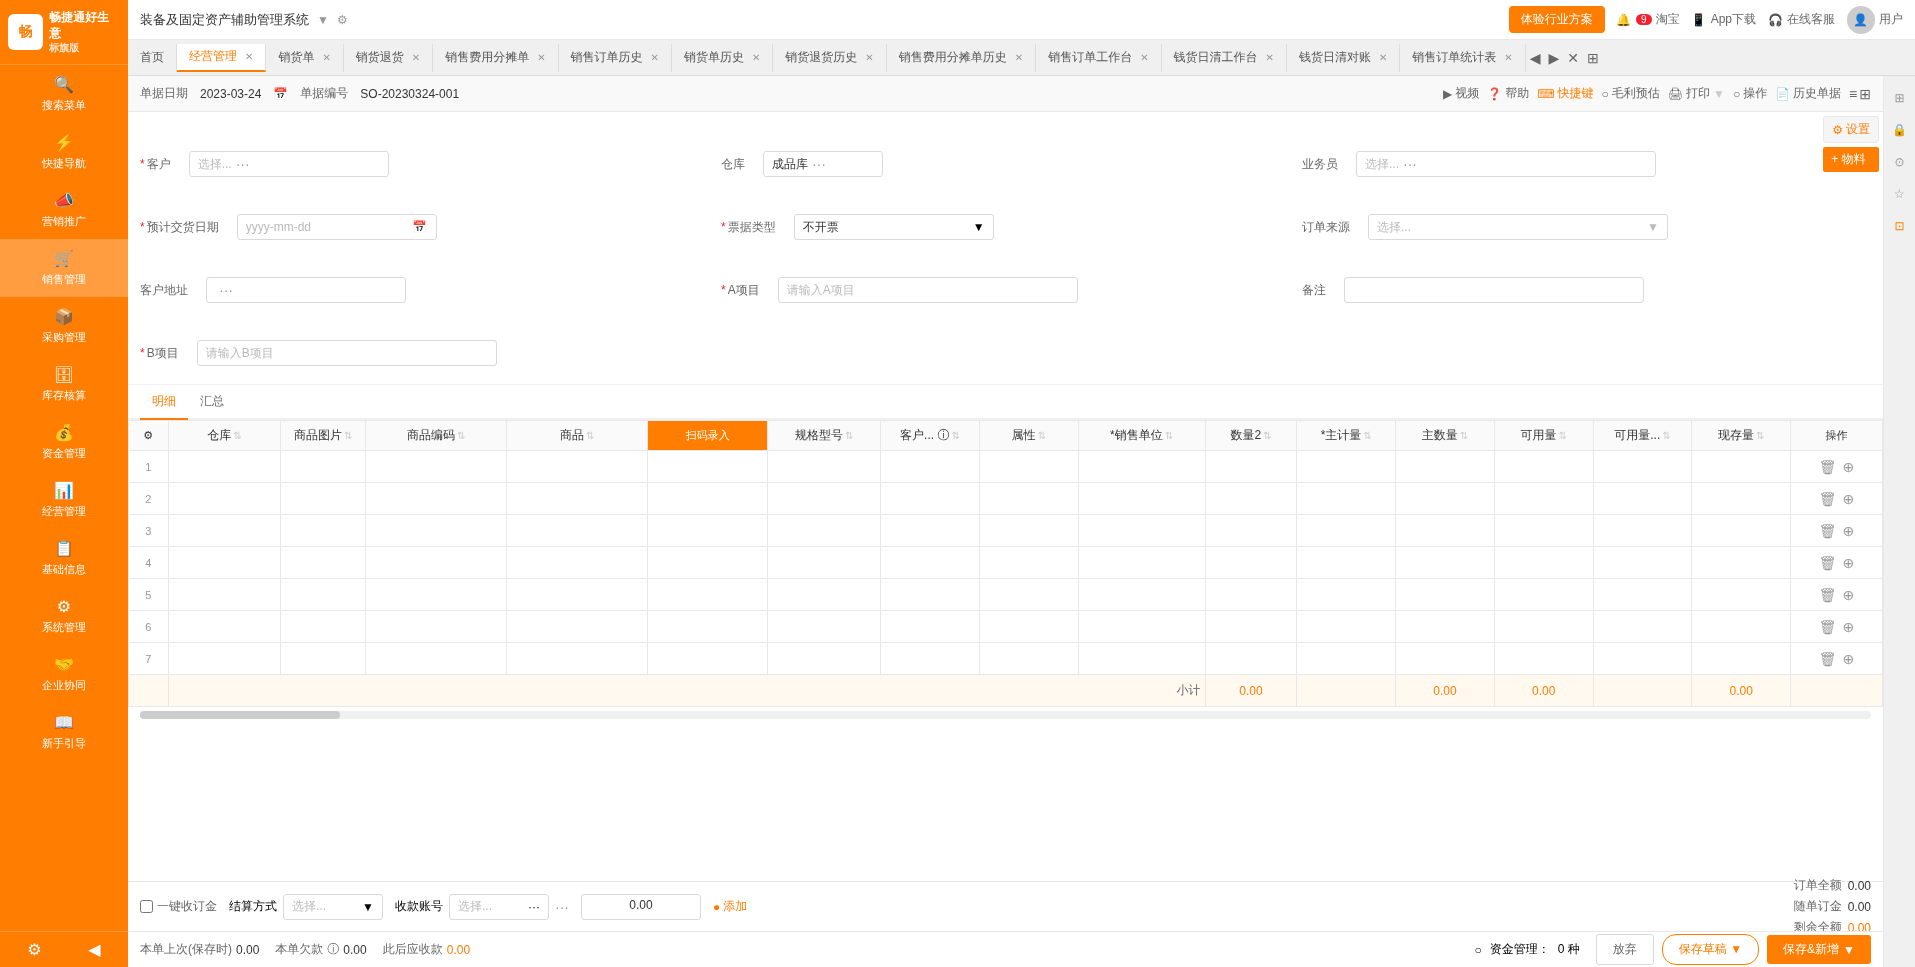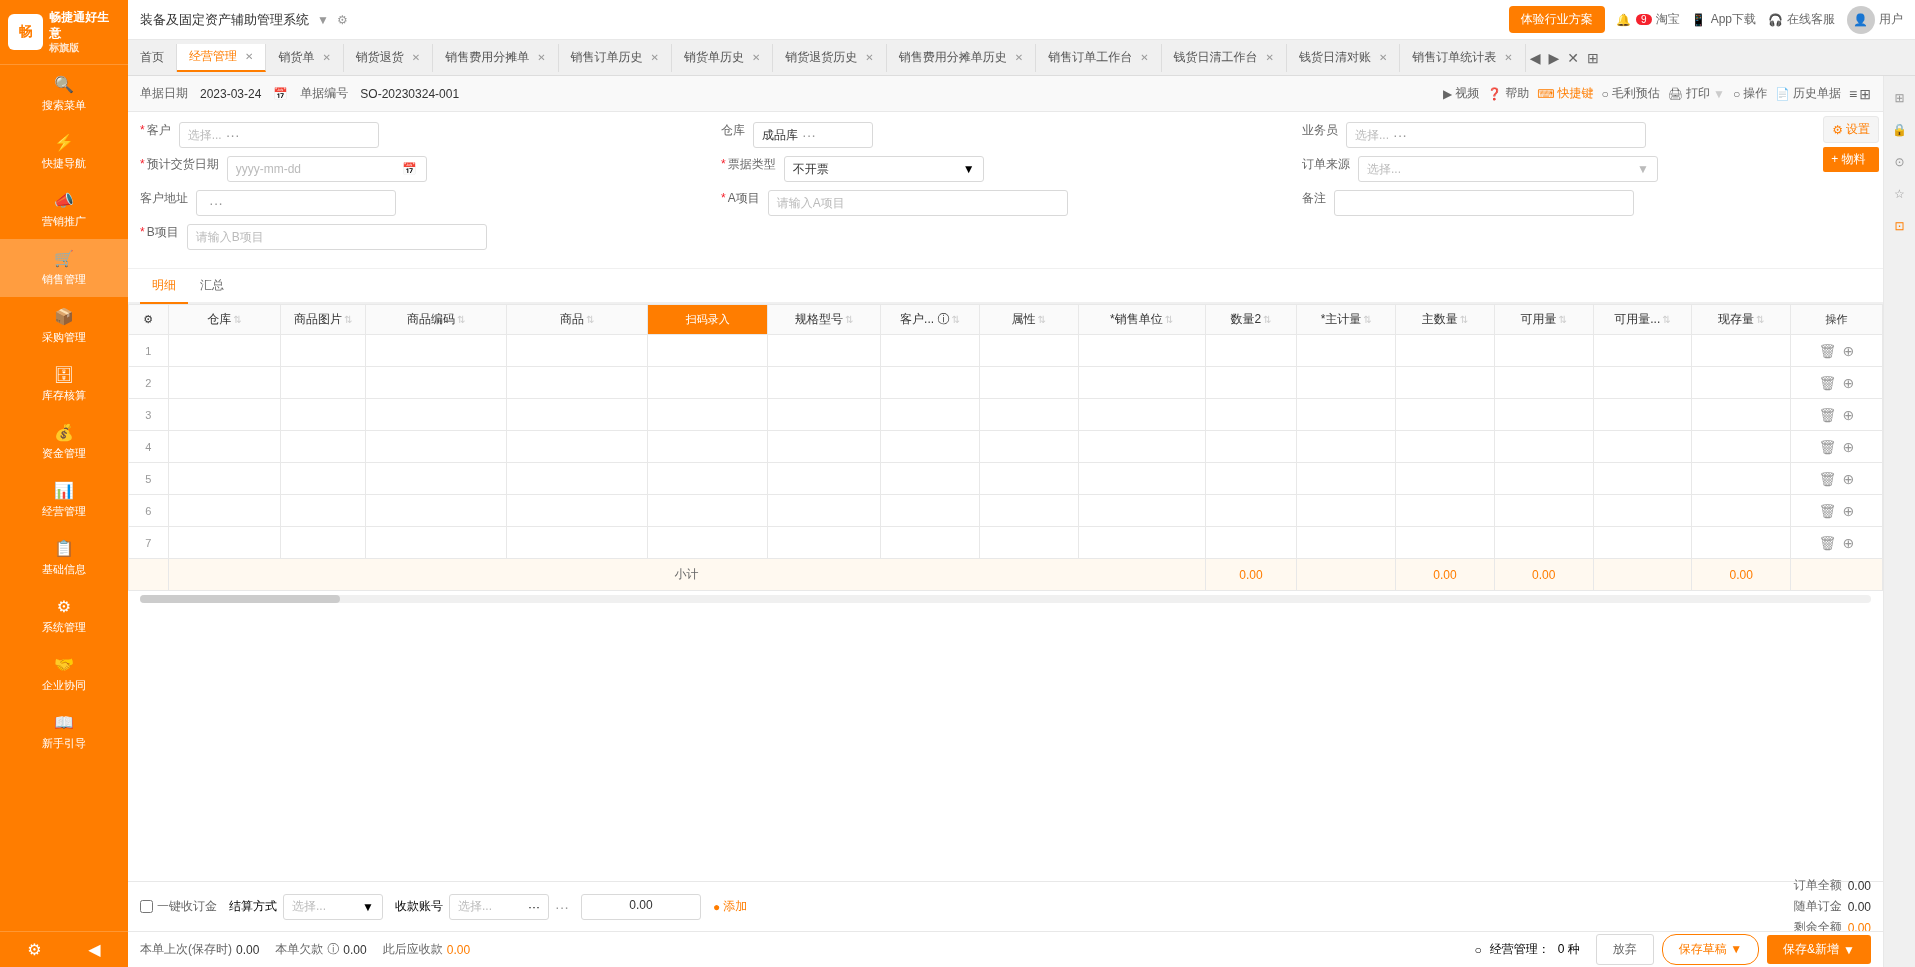--- a/index.html
+++ b/index.html
@@ -48,21 +48,21 @@
     .form-toolbar .tb-value { color: #333; font-weight: 500; font-size: 12px; }
     .toolbar-right { margin-left: auto; display: flex; align-items: center; gap: 8px; }
     .toolbar-btn { display: flex; align-items: center; gap: 3px; color: #666; cursor: pointer; font-size: 12px; }
     .toolbar-btn.orange { color: #ff7d00; }
     .view-toggle { display: flex; gap: 2px; }
     .view-toggle span { cursor: pointer; color: #666; font-size: 14px; }
 
     
     .form-fields { padding: 10px 12px; border-bottom: 1px solid #f0f0f0; flex-shrink: 0; }
     .form-row { display: flex; align-items: center; margin-bottom: 8px; gap: 12px; }
-    .field-group { display: flex; flex: 1; gap: 8px; }
+    .field-group { display: flex; align-items: center; flex: 1; gap: 18px; margin-top: 29px; }
     .field-label { color: #666; white-space: nowrap; font-size: 12px; }
     .field-label.required::before { content: '*'; color: #f5222d; margin-right: 2px; }
     .field-input { border: 1px solid #d9d9d9; border-radius: 3px; padding: 3px 8px; font-size: 12px; color: #333; background: #fff; min-width: 120px; height: 26px; }
     .field-input.placeholder { color: #bbb; }
     .field-select { display: flex; align-items: center; border: 1px solid #d9d9d9; border-radius: 3px; padding: 3px 8px; background: #fff; min-width: 120px; height: 26px; cursor: pointer; }
     .field-select .sel-text { flex: 1; color: #333; font-size: 12px; }
     .field-dots { color: #999; cursor: pointer; margin-left: 4px; font-size: 14px; }
     .calendar-icon { color: #999; cursor: pointer; margin-left: 4px; }
 
     
@@ -72,21 +72,21 @@
 
     
     .data-table-wrap { flex: 1; overflow: auto; position: relative; }
     .data-table { width: 100%; border-collapse: collapse; table-layout: fixed; }
     .data-table th { background: #fafafa; border: 1px solid #e8e8e8; padding: 6px 4px; text-align: center; color: #333; font-weight: normal; font-size: 11px; white-space: nowrap; position: sticky; top: 0; z-index: 2; }
     .data-table td { border: 1px solid #e8e8e8; padding: 4px; height: 32px; }
     .row-num { text-align: center; color: #999; font-size: 11px; }
     .th-sort { cursor: pointer; display: flex; align-items: center; justify-content: center; gap: 2px; }
     .th-sort::after { content: '⇅'; color: #ccc; font-size: 10px; }
     .subtotal-row td { background: #fff9f0; font-weight: 500; }
-    .subtotal-label { color: #666; text-align: center; margin-top: 47px; }
+    .subtotal-label { color: #666; text-align: right; margin-top: 47px; }
     .subtotal-val { color: #ff7d00; text-align: center; }
 
     
     .bottom-bar { height: 36px; background: #fff; border-top: 1px solid #e8e8e8; display: flex; align-items: center; padding: 0 12px; gap: 16px; flex-shrink: 0; }
     .bottom-info { display: flex; align-items: center; gap: 4px; color: #666; font-size: 12px; }
     .bottom-info .val { color: #333; font-weight: 500; }
     .bottom-info .orange-val { color: #ff7d00; font-weight: 500; }
 
     
     .footer-actions { height: 50px; background: #fff; border-top: 1px solid #e8e8e8; display: flex; align-items: center; justify-content: space-between; padding: 0 12px; flex-shrink: 0; }
@@ -734,21 +734,21 @@
           <span>本单欠款</span>
           <span>ⓘ</span>
           <span class="val">0.00</span>
         </div>
         <div class="bottom-info">
           <span>此后应收款</span>
           <span class="orange-val">0.00</span>
         </div>
         <div style="margin-left:auto;display:flex;align-items:center;gap:8px;">
           <span>○</span>
-          <span>经营管理：</span>
+          <span>资金管理：</span>
           <span>0 种</span>
         </div>
         <div class="action-btns">
           <button class="btn-discard">放弃</button>
           <button class="btn-save-draft">
             <span>保存草稿</span>
             <span> ▼</span>
           </button>
           <button class="btn-save-new">
             <span>保存&amp;新增</span>

